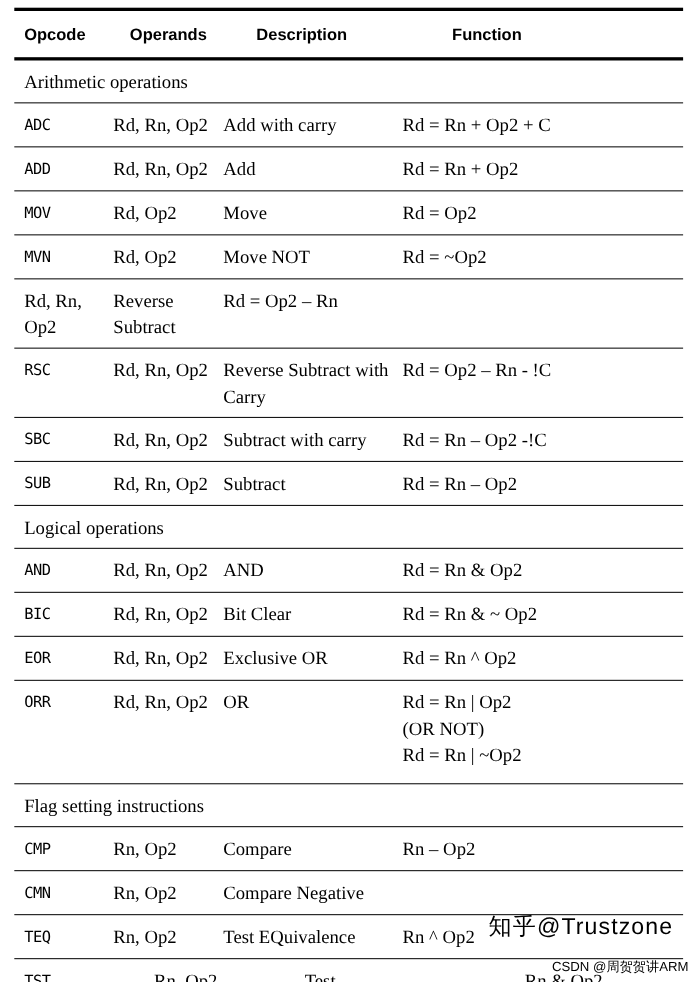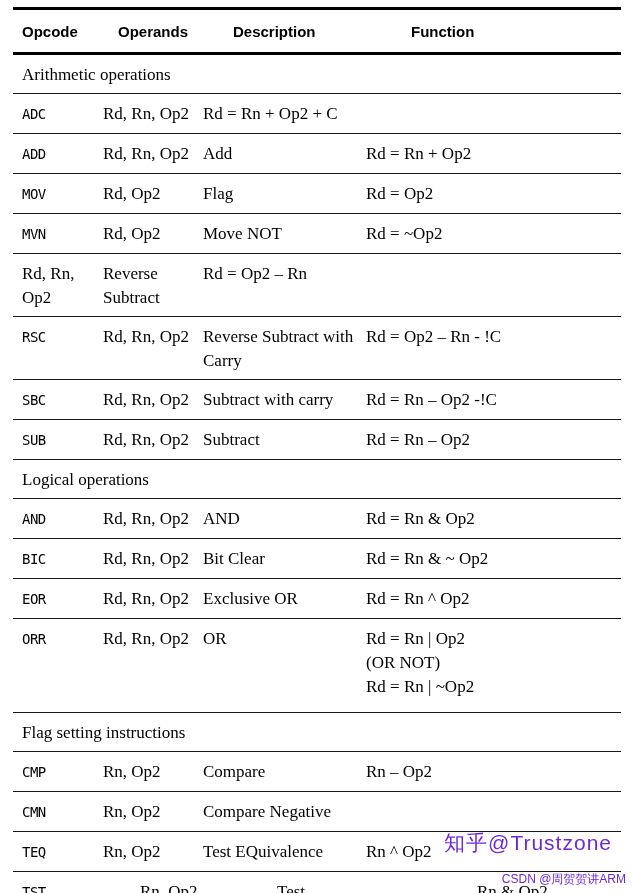--- a/index.html
+++ b/index.html
@@ -23,21 +23,21 @@
     box-sizing:border-box;padding:8px 0 0 9px;font-size:17px;line-height:24px;
   }
   .data-row{border-bottom:1.5px solid #161616;min-height:40px;}
   .last-row{border-bottom:2px solid #f9a8d4;gap:37px;}
   .row-tall{min-height:94px;}
   .cell{padding-top:8px;padding-bottom:6px;line-height:24px;font-size:17px;}
   .opcode-cell{font-family:"DejaVu Sans Mono",monospace;font-size:14px;line-height:24px;letter-spacing:-0.5px;}
   .func-cell{white-space:pre-line;}
   .watermark{
     position:absolute;right:6px;bottom:7px;text-align:right;
-    color:#6d28d9;font-family:"Liberation Sans",sans-serif;line-height:1.1;
+    color:#000000;font-family:"Liberation Sans",sans-serif;line-height:1.1;
   }
   .wm-line1{font-size:21px;margin-right:14px;letter-spacing:1px;}
   .wm-line2{font-size:12px;margin-top:19px;}
 </style>
 </head>
 <body>
 
 <div class="page">
 
   <div class="watermark">
@@ -52,34 +52,35 @@
       <div class="header-cell">Operands</div>
       <div class="header-cell">Description</div>
       <div class="header-cell">Function</div>
     </div>
 
     <div class="section-row">Arithmetic operations</div>
 
     <div class="row data-row">
       <div class="cell opcode-cell">ADC</div>
       <div class="cell">Rd, Rn, Op2</div>
+      <div class="cell">Add with carry</div>
       <div class="cell func-cell">Rd = Rn + Op2 + C</div>
     </div>
 
     <div class="row data-row">
       <div class="cell opcode-cell">ADD</div>
       <div class="cell">Rd, Rn, Op2</div>
       <div class="cell">Add</div>
       <div class="cell func-cell">Rd = Rn + Op2</div>
     </div>
 
     <div class="row data-row">
       <div class="cell opcode-cell">MOV</div>
       <div class="cell">Rd, Op2</div>
-      <div class="cell">Flag</div>
+      <div class="cell">Move</div>
       <div class="cell func-cell">Rd = Op2</div>
     </div>
 
     <div class="row data-row">
       <div class="cell opcode-cell">MVN</div>
       <div class="cell">Rd, Op2</div>
       <div class="cell">Move NOT</div>
       <div class="cell func-cell">Rd = ~Op2</div>
     </div>
 

